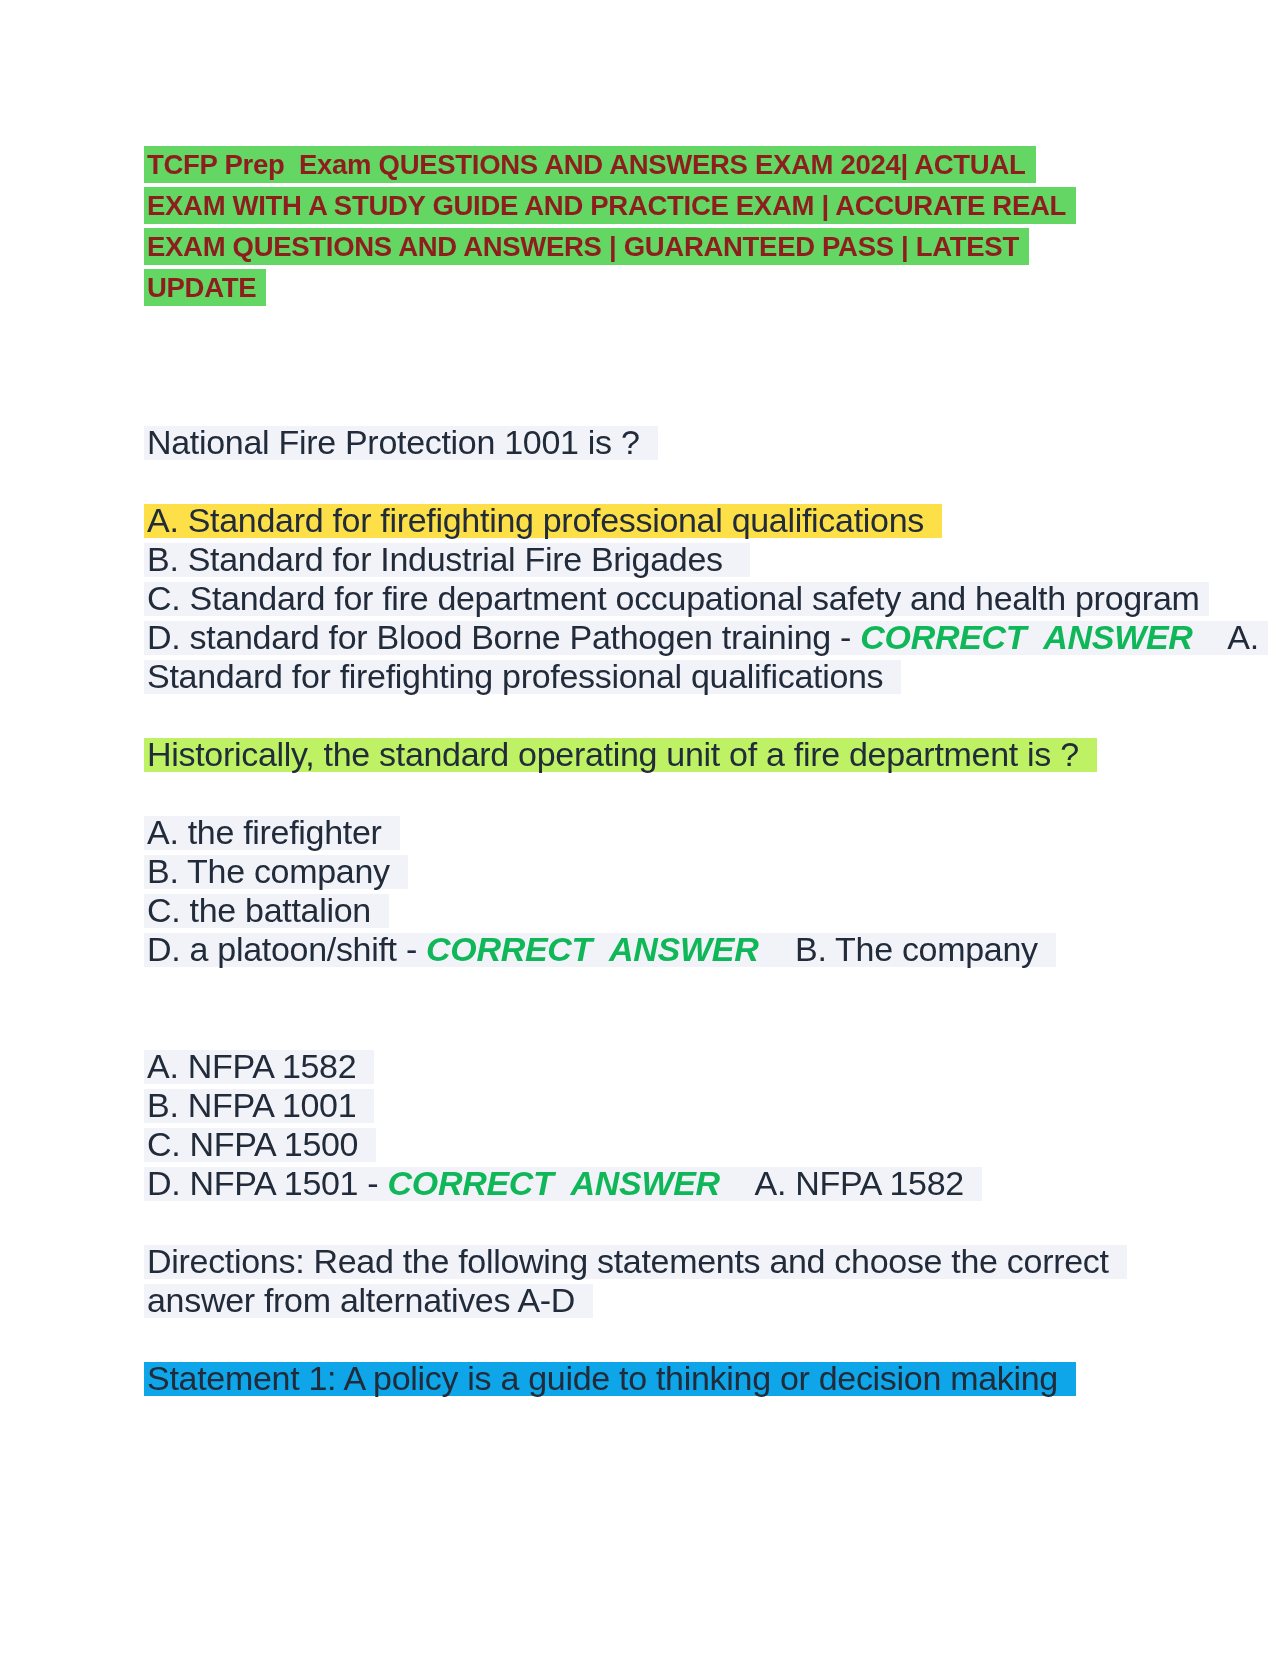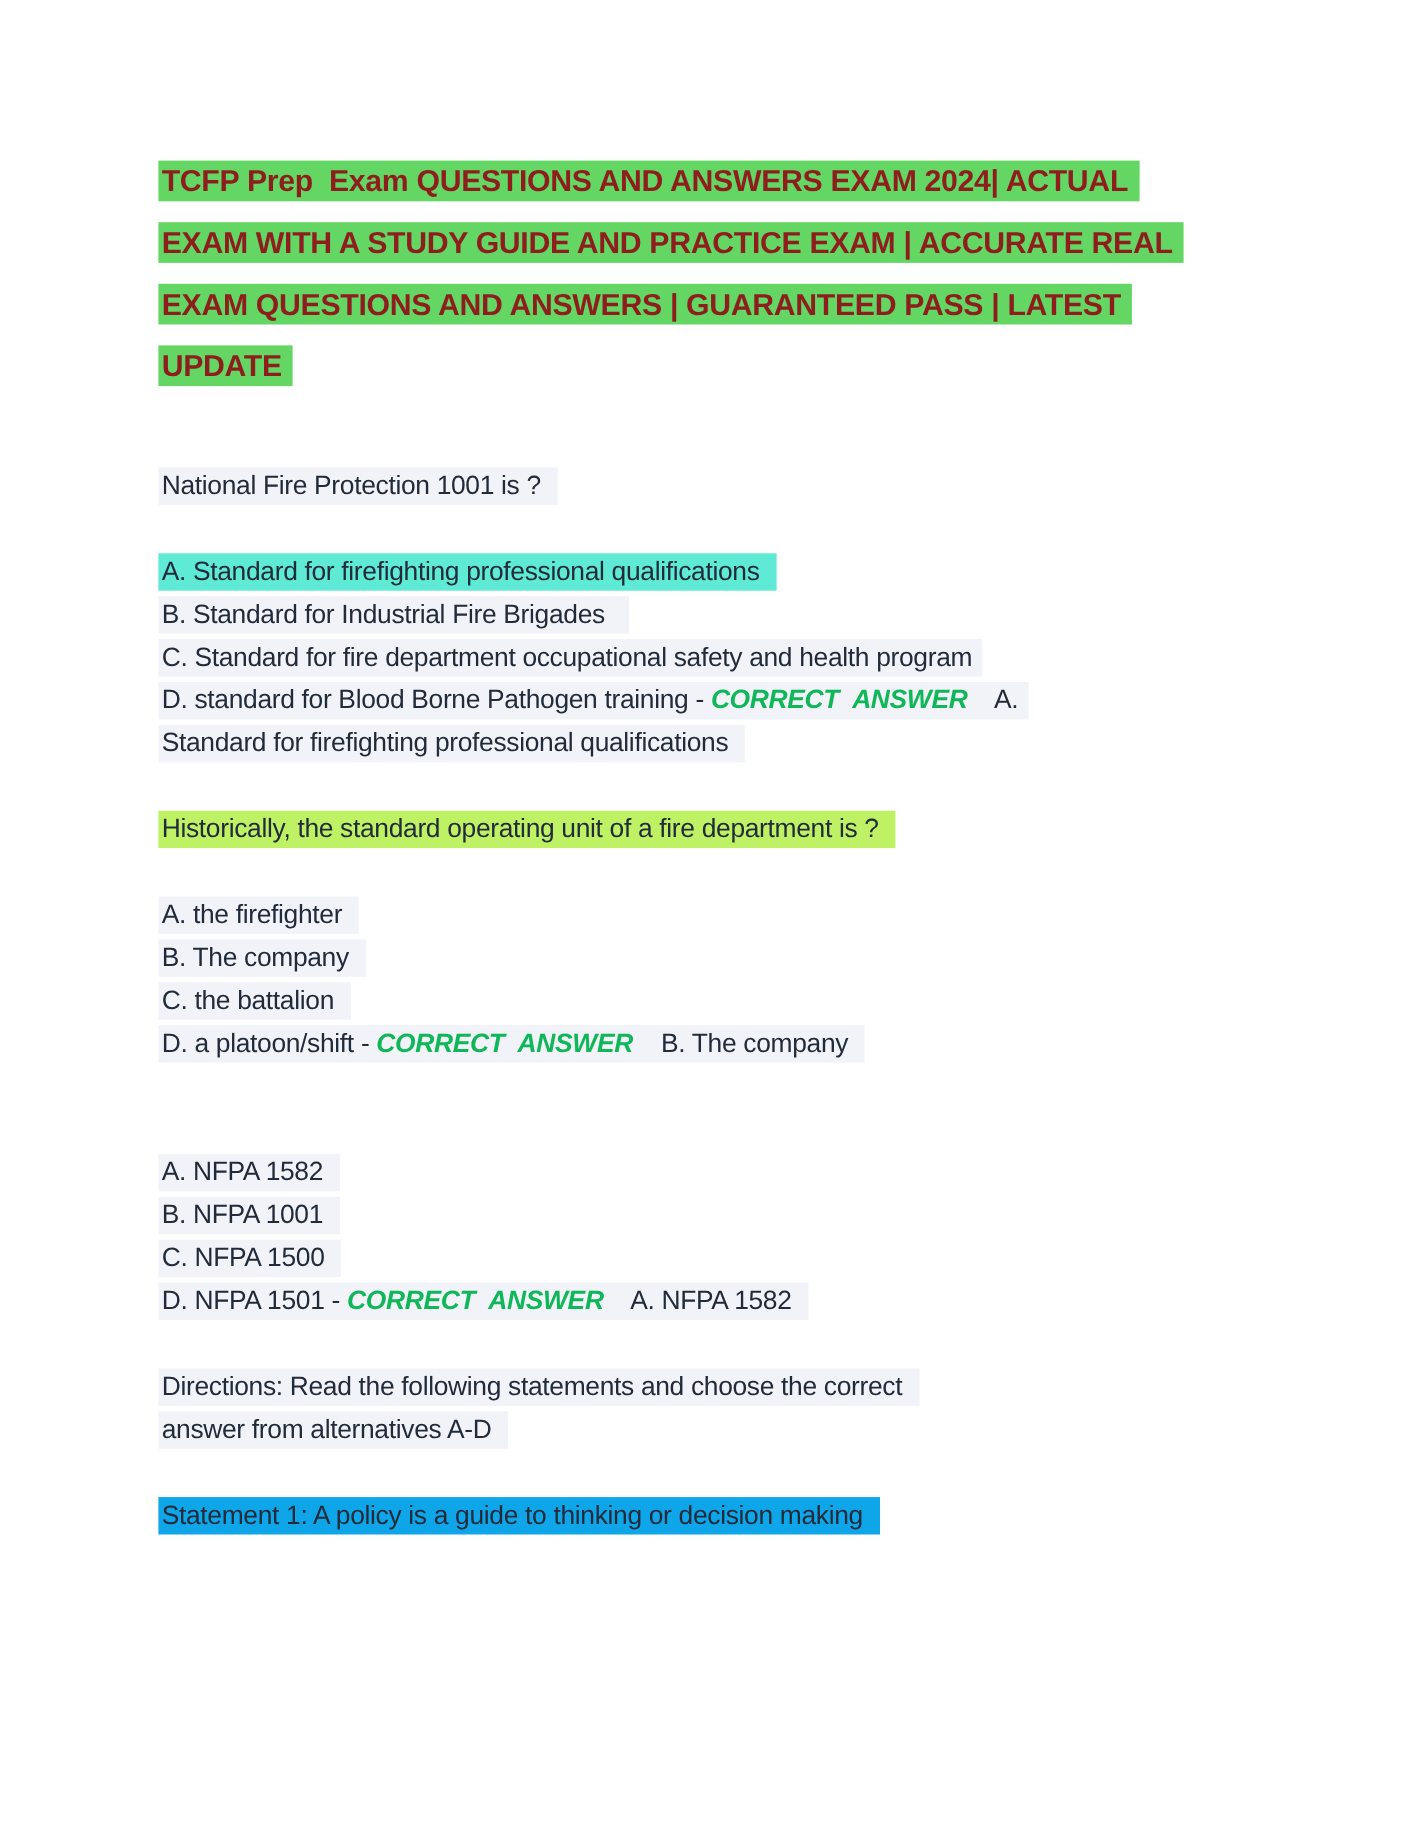--- a/index.html
+++ b/index.html
@@ -16,21 +16,21 @@
     overflow: hidden;
   }
   
   .doc-title {
     position: absolute;
     left: 144px;
     top: 146px;
     width: 1080px;
   }
   .title-line {
-    height: 56px;
+    height: 41px;
     white-space: pre;
   }
   .title-line .hl {
     display: inline-block;
     height: 37px;
     line-height: 37px;
     font-size: 27.5px;
     font-weight: 700;
     letter-spacing: -0.3px;
     padding: 0 10px 0 3px;
@@ -38,21 +38,21 @@
   
   .doc-body {
     position: absolute;
     left: 144px;
     top: 306px;
     width: 1100px;
   }
   .line {
     height: 39px;
     white-space: pre;
-    font-size: 24px;
+    font-size: 34px;
     letter-spacing: -0.3px;
   }
   .line .hl {
     display: inline-block;
     height: 34px;
     line-height: 33px;
     margin-top: 2px;
     padding: 0 9px 0 3px;
   }
   .run-answer {
@@ -69,21 +69,21 @@
       <div class="title-line"><span class="hl" style="background: rgb(99, 214, 100); color: rgb(142, 29, 30);">EXAM WITH A STUDY GUIDE AND PRACTICE EXAM | ACCURATE REAL</span></div>
       <div class="title-line"><span class="hl" style="background: rgb(99, 214, 100); color: rgb(142, 29, 30);">EXAM QUESTIONS AND ANSWERS | GUARANTEED PASS | LATEST</span></div>
       <div class="title-line"><span class="hl" style="background: rgb(99, 214, 100); color: rgb(142, 29, 30);">UPDATE</span></div>
     </div>
   <div class="doc-body" id="body-container">
       <div class="line"></div>
       <div class="line"></div>
       <div class="line"></div>
       <div class="line"><span class="hl" style="background: rgb(241, 243, 248);"><span class="run-normal" style="color: rgb(34, 43, 58);">National Fire Protection 1001 is ? </span></span></div>
       <div class="line"></div>
-      <div class="line"><span class="hl" style="background: #5eead4;"><span class="run-normal" style="color: rgb(34, 43, 58);">A. Standard for firefighting professional qualifications </span></span></div>
+      <div class="line"><span class="hl" style="background: #fde047;"><span class="run-normal" style="color: rgb(34, 43, 58);">A. Standard for firefighting professional qualifications </span></span></div>
       <div class="line"><span class="hl" style="background: rgb(241, 243, 248);"><span class="run-normal" style="color: rgb(34, 43, 58);">B. Standard for Industrial Fire Brigades  </span></span></div>
       <div class="line"><span class="hl" style="background: rgb(241, 243, 248);"><span class="run-normal" style="color: rgb(34, 43, 58);">C. Standard for fire department occupational safety and health program</span></span></div>
       <div class="line"><span class="hl" style="background: rgb(241, 243, 248);"><span class="run-normal" style="color: rgb(34, 43, 58);">D. standard for Blood Borne Pathogen training - </span><span class="run-answer" style="color: rgb(16, 183, 89);">CORRECT  ANSWER</span><span class="run-normal" style="color: rgb(34, 43, 58);">    A.</span></span></div>
       <div class="line"><span class="hl" style="background: rgb(241, 243, 248);"><span class="run-normal" style="color: rgb(34, 43, 58);">Standard for firefighting professional qualifications </span></span></div>
       <div class="line"></div>
       <div class="line"><span class="hl" style="background: #bef264;"><span class="run-normal" style="color: rgb(34, 43, 58);">Historically, the standard operating unit of a fire department is ? </span></span></div>
       <div class="line"></div>
       <div class="line"><span class="hl" style="background: rgb(241, 243, 248);"><span class="run-normal" style="color: rgb(34, 43, 58);">A. the firefighter </span></span></div>
       <div class="line"><span class="hl" style="background: rgb(241, 243, 248);"><span class="run-normal" style="color: rgb(34, 43, 58);">B. The company </span></span></div>
       <div class="line"><span class="hl" style="background: rgb(241, 243, 248);"><span class="run-normal" style="color: rgb(34, 43, 58);">C. the battalion </span></span></div>

